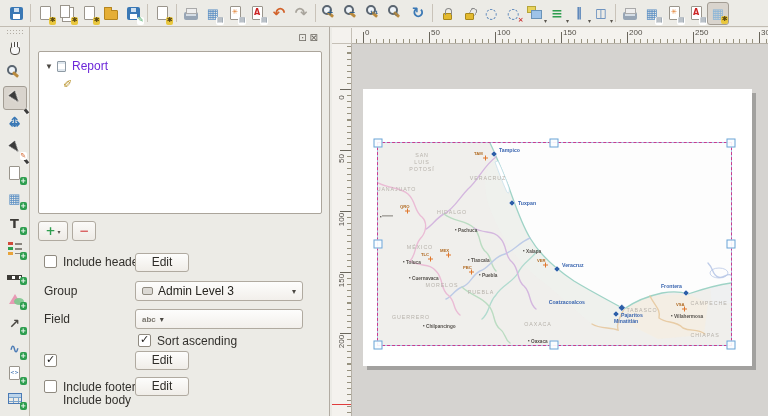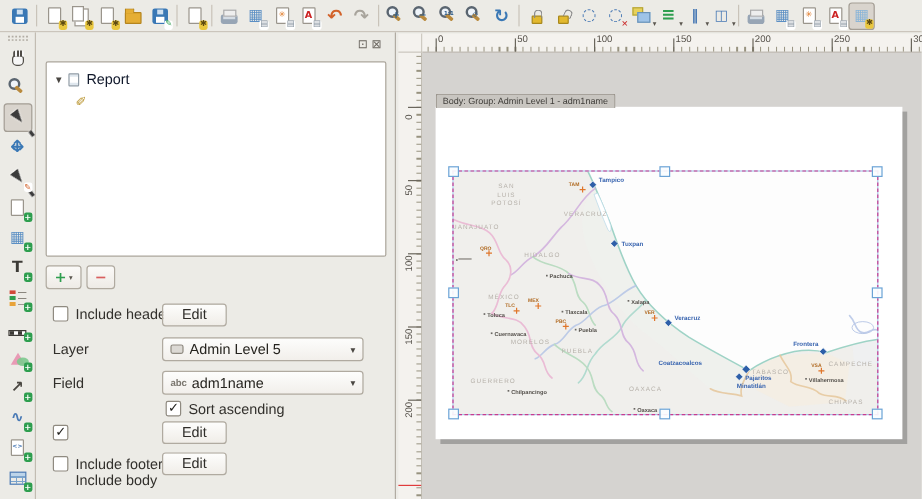--- a/index.html
+++ b/index.html
@@ -70,21 +70,21 @@
   .p-winbtns { position:absolute; right:8px; top:5px; font-size:10px; color:#6a665f;
     letter-spacing:3px; font-family:"DejaVu Sans",sans-serif; }
   #tree { position:absolute; left:8px; top:24px; width:284px; height:163px; background:#fff;
     border:1px solid #aba59b; border-radius:2px; padding-top:5px; }
   .trow { display:flex; align-items:center; height:18px; padding-left:6px; }
   .trow .exp { font-size:8px; color:#4a4742; width:12px; }
   .trow .doc { width:9px; height:11px; background:#fff; border:1px solid #8f9ba5; border-radius:1px; margin-right:6px;
     box-shadow:inset 0 -2px 0 #dfe7ee, inset 0 2px 0 #dfe7ee; }
   .trow.child { padding-left:24px; }
   .trow .grp { font-size:11px; color:#b8922a; margin-right:5px; font-family:"DejaVu Sans",sans-serif; }
-  .trow .tlabel { font-size:12px; color:#0f172a; }
+  .trow .tlabel { font-size:12px; color:#6d28d9; }
   .sbtn { position:absolute; height:20px; background:linear-gradient(#fbfaf8,#eeebe6);
     border:1px solid #b0aaa0; border-radius:3px; display:flex; align-items:center; justify-content:center;
     font-family:"DejaVu Sans",sans-serif; }
   #btn-add { left:8px; top:194px; width:30px; color:#2e9e4f; font-weight:bold; font-size:12px; }
   #btn-add .drp2 { font-size:6px; color:#5a564f; margin-left:2px; }
   #btn-remove { left:42px; top:194px; width:24px; color:#d95f5f; font-weight:bold; font-size:12px; }
   .cb { position:absolute; width:13px; height:13px; background:#fff; border:1px solid #8f8a80; border-radius:2px; }
   .cb.checked::after { content:"✓"; position:absolute; left:1px; top:-2px; font-size:11px; font-weight:bold; color:#1e1d1a; font-family:"DejaVu Sans",sans-serif; }
   .flabel { position:absolute; font-size:12px; color:#32302c; white-space:nowrap; }
   .ebtn { position:absolute; width:54px; height:19px; background:linear-gradient(#fdfdfc,#f0ede8);
@@ -336,31 +336,30 @@
       <span class="drp2">▾</span>
   </div>
   <div class="sbtn" id="btn-remove">
     <span>−</span>
   </div>
 
   <span class="cb" style="left:14px;top:228px;"></span>
   <span class="flabel" style="left:33px;top:228px;">Include header</span>
   <div class="ebtn" style="left:105px;top:226px;">Edit</div>
 
-  <span class="flabel" style="left:14px;top:257px;">Layer</span>
+  <span class="flabel" style="left:14px;top:257px;">Group</span>
   <div class="combo" style="left:105px;top:254px;">
     <span class="cico"></span>
-    <span class="cval">Admin Level 5</span>
+    <span class="cval">Admin Level 3</span>
     <span class="carw">▾</span>
   </div>
 
   <span class="flabel" style="left:14px;top:285px;text-align:center;">Field</span>
   <div class="combo" style="left:105px;top:282px;">
     <span class="ctype">abc</span>
-    <span class="cval">adm1name</span>
     <span class="carw">▾</span>
   </div>
 
   <span class="cb checked" style="left:108px;top:307px;"></span>
   <span class="flabel" style="left:127px;top:307px;">Sort ascending</span>
 
   <span class="cb checked" style="left:14px;top:327px;"></span>
   <span class="flabel" style="left:33px;top:327px;margin-top:39px;">Include body</span>
   <div class="ebtn" style="left:105px;top:324px;">Edit</div>
 
@@ -397,21 +396,20 @@
       <div class="tlab" style="top: 110px;">50</div>
       <div class="tick" style="top: 167px;"></div>
       <div class="tlab" style="top: 171px;">100</div>
       <div class="tick" style="top: 228px;"></div>
       <div class="tlab" style="top: 232px;">150</div>
       <div class="tick" style="top: 289px;"></div>
       <div class="tlab" style="top: 293px;">200</div>
     </div>
 
   <div id="view">
-    <div id="pagetab">Body: Group: Admin Level 1 - adm1name</div>
     <div id="page">
 
       <div id="mapitem">
         <svg width="353" height="202" viewBox="0 0 353 202">
           <defs>
               <clipPath id="mclip">
                 <rect x="0" y="0" width="353" height="202"></rect>
               </clipPath>
             </defs>
           <g clip-path="url(#mclip)">

